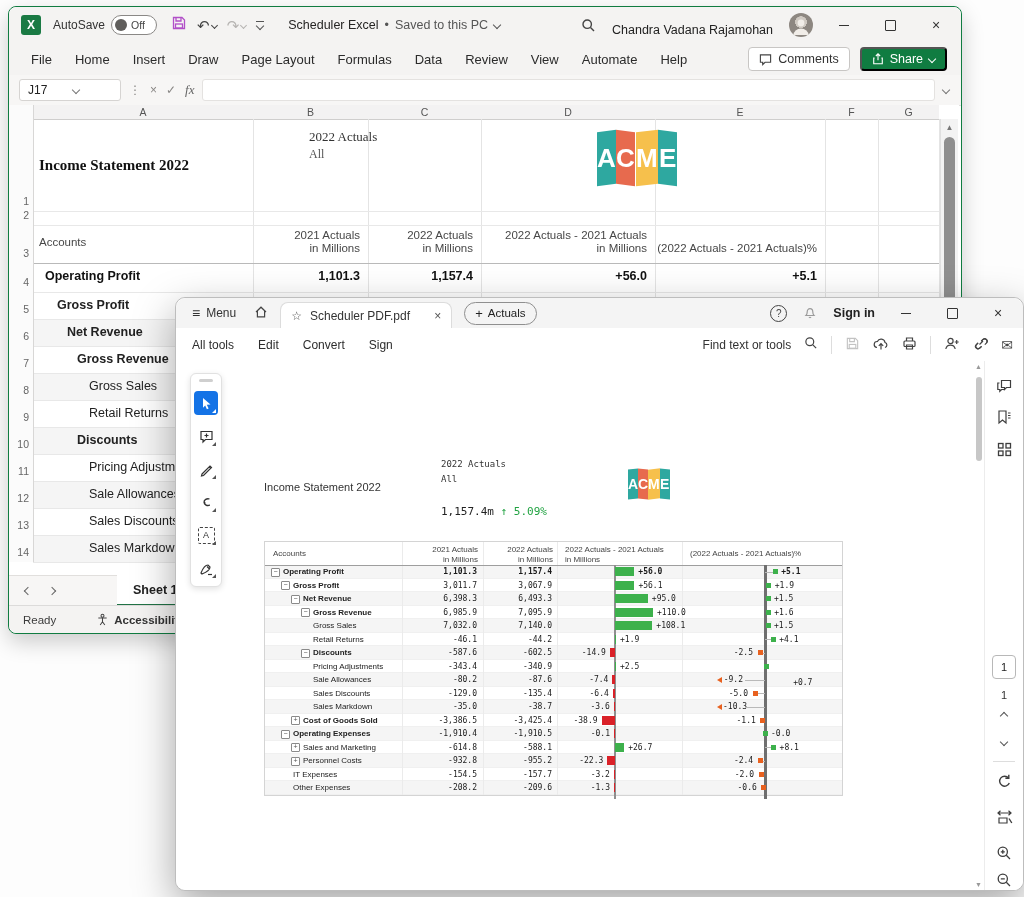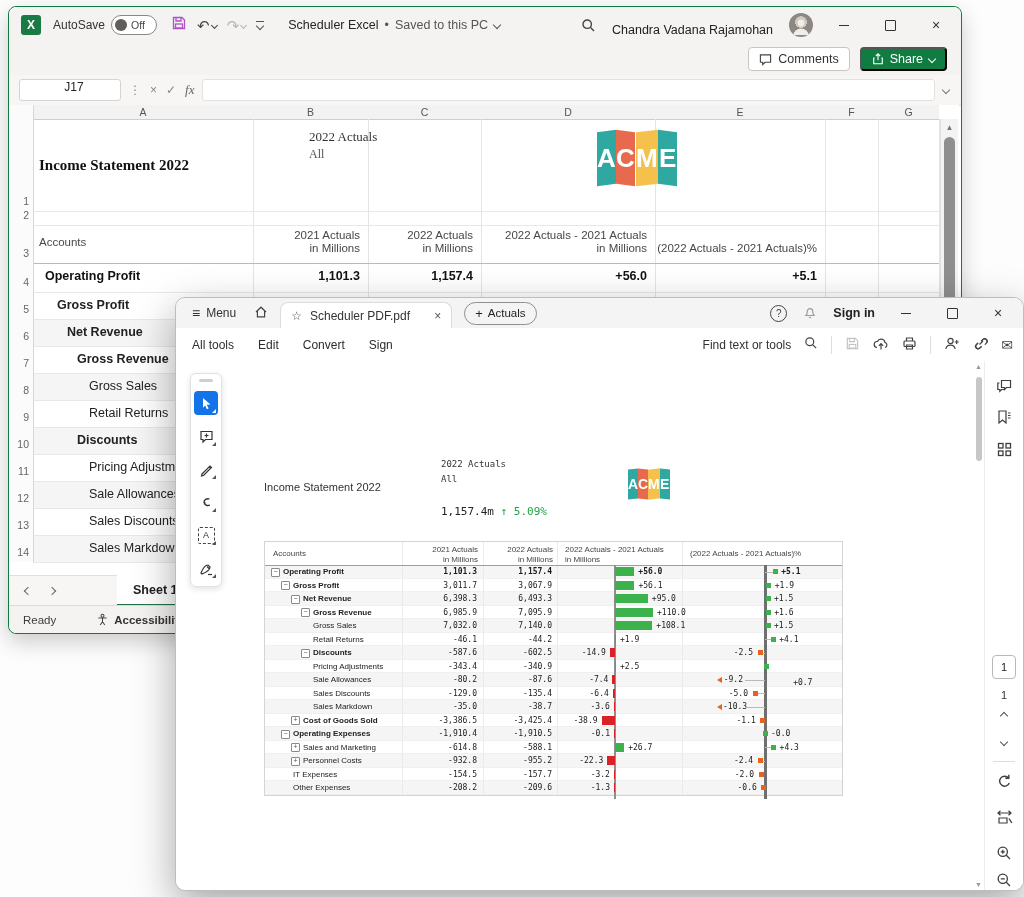--- a/index.html
+++ b/index.html
@@ -38,21 +38,21 @@
   #xl-menubar{left:0;top:36px;right:0;height:32px;display:flex;align-items:center;}
   #xl-menus{display:flex;gap:23px;margin-left:22px;}
   .xl-menu{font-size:13px;color:#2b2b2b;}
   .xl-mb-right{margin-left:auto;display:flex;gap:10px;margin-right:14px;align-items:center;}
   .btn-comments{height:24px;border:1px solid #c8c6c4;border-radius:4px;background:#fff;display:flex;
       align-items:center;gap:6px;padding:0 10px;font-size:12.5px;color:#333;}
   .btn-share{height:24px;border-radius:4px;background:#107c41;color:#fff;display:flex;align-items:center;
       gap:6px;padding:0 10px;font-size:12.5px;}
   #xl-formula{left:0;top:68px;right:0;height:30px;background:#f7f6f5;display:flex;align-items:center;border-bottom:1px solid #e1dfdd;}
   .namebox{width:92px;height:20px;background:#fff;border:1px solid #d6d4d2;border-radius:3px;margin-left:10px;
-      display:flex;align-items:center;font-size:12px;color:#222;padding-left:8px;gap:26px;flex-direction:column;}
+      display:flex;align-items:center;font-size:12px;color:#222;padding-left:8px;gap:26px;}
   .fx-icons{display:flex;align-items:center;gap:9px;margin-left:8px;color:#8a8886;font-size:12px;}
   .fxi{font-style:italic;font-family:"Liberation Serif",serif;font-size:13px;color:#666;}
   .fbar-input{flex:1;height:20px;background:#fff;border:1px solid #e4e2e0;border-radius:3px;margin:0 8px;}
   
   #xl-sheet{left:0;top:98px;width:950px;height:470px;background:#fff;overflow:hidden;}
   .colhead{top:0;height:14px;background:#f3f2f2;border-bottom:1px solid #cfcecd;font-size:10.5px;color:#555;
       text-align:center;line-height:14px;}
   #xl-gutter{left:0;top:0;width:24px;height:457px;background:#fbfbfb;border-right:1px solid #d8d7d6;}
   .rownum{left:0;width:20px;text-align:right;font-size:10.5px;color:#666;}
   .gridv{width:1px;background:#e4e4e4;top:14px;height:443px;}
@@ -190,20 +190,33 @@
           <span class="mini"></span>
         </span>
       <span class="winbtn">
           <span class="maxi"></span>
         </span>
       <span class="winbtn closex">×</span>
     </div>
   </div>
 
   <div id="xl-menubar" class="abs xl-chrome">
+    <div id="xl-menus">
+        <div class="xl-menu">File</div>
+        <div class="xl-menu">Home</div>
+        <div class="xl-menu">Insert</div>
+        <div class="xl-menu">Draw</div>
+        <div class="xl-menu">Page Layout</div>
+        <div class="xl-menu">Formulas</div>
+        <div class="xl-menu">Data</div>
+        <div class="xl-menu">Review</div>
+        <div class="xl-menu">View</div>
+        <div class="xl-menu">Automate</div>
+        <div class="xl-menu">Help</div>
+      </div>
     <div class="xl-mb-right">
       <button class="btn-comments">
         <svg width="13" height="13" viewBox="0 0 14 14" fill="none" stroke="#444" stroke-width="1.2">
           <path d="M1.5 2 h11 v8 h-6 l-2.5 2.5 v-2.5 h-2.5 z"></path>
           </svg>
         <span>Comments</span>
         </button>
       <button class="btn-share">
         <svg width="12" height="12" viewBox="0 0 14 14" fill="none" stroke="#fff" stroke-width="1.3">
           <path d="M7 8.5 V1.5 M4.5 3.5 L7 1 l2.5 2.5 M3 6 H2 v6.5 h10 V6 h-1"></path>
@@ -665,21 +678,21 @@
           <div class="abs pt-rowbg" style="top: 198.5px;"></div>
           <div class="abs pt-row" style="top: 198.5px;">
             <div class="abs pt-toggle" style="left: 26px;">+</div>
             <div class="abs pt-lbl" style="left: 38px;">Sales and Marketing</div>
             <div class="abs pt-num mono" style="left: 140px; width: 72px;">-614.8</div>
             <div class="abs pt-num mono" style="left: 220px; width: 67px;">-588.1</div>
             <div class="abs pt-bar" style="background: rgb(61, 177, 76); width: 9.22364px; left: 350px;"></div>
             <div class="abs pt-num mono" style="left: 363.224px; width: 40px; text-align: left;">+26.7</div>
             <div class="abs pt-line" style="left: 500px; width: 8.6px;"></div>
             <div class="abs pt-mk" style="left: 506.1px; background: rgb(61, 177, 76);"></div>
-            <div class="abs pt-num mono" style="left: 514.6px; width: 40px; text-align: left;">+4.3</div>
+            <div class="abs pt-num mono" style="left: 514.6px; width: 40px; text-align: left;">+8.1</div>
           </div>
           <div class="abs pt-rowbg" style="top: 212px; background: rgb(245, 245, 245);"></div>
           <div class="abs pt-row" style="top: 212px;">
             <div class="abs pt-toggle" style="left: 26px;">+</div>
             <div class="abs pt-lbl" style="left: 38px;">Personnel Costs</div>
             <div class="abs pt-num mono" style="left: 140px; width: 72px;">-932.8</div>
             <div class="abs pt-num mono" style="left: 220px; width: 67px;">-955.2</div>
             <div class="abs pt-bar" style="background: rgb(218, 33, 40); width: 7.70364px; left: 342.296px;"></div>
             <div class="abs pt-num mono" style="left: 298.296px; width: 40px;">-22.3</div>
             <div class="abs pt-line" style="left: 495.2px; width: 4.8px;"></div>

